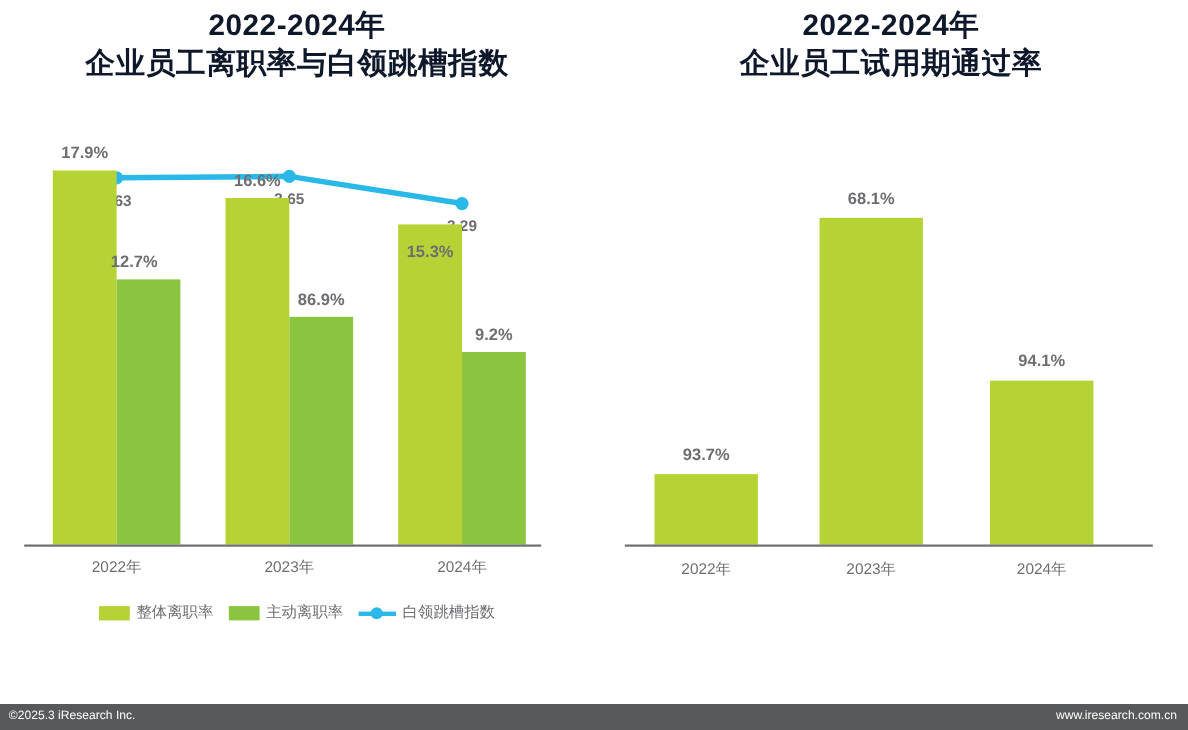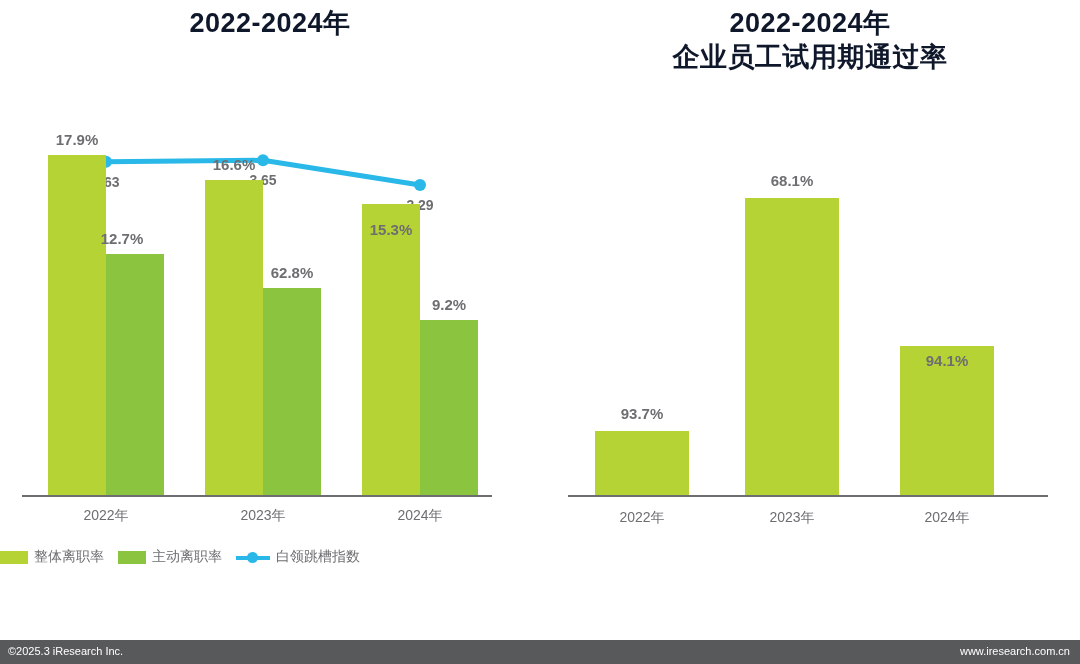--- a/index.html
+++ b/index.html
@@ -49,21 +49,21 @@
   
   .line-svg{position:absolute;left:0;top:0;overflow:visible;}
   .pt-label{
     position:absolute;font-size:14px;font-weight:bold;color:#6d6e71;
     text-align:center;white-space:nowrap;
   }
 
   
   #legend{
     position:absolute;left:0;top:548px;width:540px;
-    display:flex;align-items:center;gap:14px;
+    display:flex;align-items:center;justify-content:center;gap:14px;
   }
   .lg-item{display:flex;align-items:center;gap:6px;}
   .lg-swatch{width:28px;height:13px;display:block;}
   .lg-text{font-size:14px;color:#6d6e71;white-space:nowrap;}
   .lg-line{position:relative;width:34px;height:13px;display:block;}
   .lg-line .seg{
     position:absolute;left:0;top:5px;width:34px;height:4px;background:#29b8e8;
   }
   .lg-line .dot{
     position:absolute;left:11px;top:1.5px;width:11px;height:11px;
@@ -82,20 +82,21 @@
   #footer-left{position:absolute;left:8px;top:5px;font-size:11px;text-align:right;}
   #footer-right{position:absolute;right:10px;top:5px;font-size:11px;}
 </style>
 </head>
 <body>
 
 <div class="page">
 
   <div class="title-block" id="title-left">
     <div class="t-line">2022-2024年</div>
+    <div class="t-line">企业员工离职率与白领跳槽指数</div>
   </div>
 
   <div class="title-block" id="title-right">
     <div class="t-line">2022-2024年</div>
     <div class="t-line">企业员工试用期通过率</div>
   </div>
 
   <div class="panel" id="panel-left">
 
     <svg class="line-svg" id="left-line-svg" width="540" height="500">
@@ -112,21 +113,21 @@
     <div class="bar bar-overall" id="l-b-o-0" style="left: 48px; width: 58px; height: 340.1px; bottom: 105px;"></div>
     <div class="bar bar-active" id="l-b-a-0" style="left: 106px; width: 58px; height: 241.3px; bottom: 105px;"></div>
     <div class="bar bar-overall" id="l-b-o-1" style="left: 205px; width: 58px; height: 315.4px; bottom: 105px;"></div>
     <div class="bar bar-active" id="l-b-a-1" style="left: 263px; width: 58px; height: 207.1px; bottom: 105px;"></div>
     <div class="bar bar-overall" id="l-b-o-2" style="left: 362px; width: 58px; height: 290.7px; bottom: 105px;"></div>
     <div class="bar bar-active" id="l-b-a-2" style="left: 420px; width: 58px; height: 174.8px; bottom: 105px;"></div>
 
     <div class="bar-label" id="l-bl-o-0" style="left: 38px; width: 78px; top: 30.9px;">17.9%</div>
     <div class="bar-label" id="l-bl-a-0" style="left: 83px; width: 78px; top: 129.7px;">12.7%</div>
     <div class="bar-label" id="l-bl-o-1" style="left: 195px; width: 78px; top: 55.6px;">16.6%</div>
-    <div class="bar-label" id="l-bl-a-1" style="left: 253px; width: 78px; top: 163.9px;">62.8%</div>
+    <div class="bar-label" id="l-bl-a-1" style="left: 253px; width: 78px; top: 163.9px;">86.9%</div>
     <div class="bar-label" id="l-bl-o-2" style="left: 352px; width: 78px; top: 80.3px; margin-top: 41px;">15.3%</div>
     <div class="bar-label" id="l-bl-a-2" style="left: 410px; width: 78px; top: 196.2px;">9.2%</div>
 
     <div class="axis-line" id="left-axis" style="left: 22px; width: 470px; top: 395px;"></div>
 
     <div class="cat-label" id="l-cat-0" style="left: 28px; width: 156px; top: 407px;">2022年</div>
     <div class="cat-label" id="l-cat-1" style="left: 185px; width: 156px; top: 407px;">2023年</div>
     <div class="cat-label" id="l-cat-2" style="left: 342px; width: 156px; top: 407px;">2024年</div>
   </div>
 
@@ -148,21 +149,21 @@
     </div>
   </div>
 
   <div class="panel" id="panel-right">
     <div class="bar bar-pass" id="r-b-0" style="left: 55px; width: 94px; height: 63.75px; bottom: 105px;"></div>
     <div class="bar bar-pass" id="r-b-1" style="left: 205px; width: 94px; height: 297.5px; bottom: 105px;"></div>
     <div class="bar bar-pass" id="r-b-2" style="left: 360px; width: 94px; height: 148.75px; bottom: 105px;"></div>
 
     <div class="bar-label" id="r-bl-0" style="left: 40px; width: 124px; top: 305.25px;">93.7%</div>
     <div class="bar-label" id="r-bl-1" style="left: 190px; width: 124px; top: 71.5px;">68.1%</div>
-    <div class="bar-label" id="r-bl-2" style="left: 345px; width: 124px; top: 220.25px; margin-top: 32px;">94.1%</div>
+    <div class="bar-label" id="r-bl-2" style="left: 345px; width: 124px; top: 220.25px;">94.1%</div>
 
     <div class="axis-line" id="right-axis" style="left: 28px; width: 480px; top: 395px;"></div>
 
     <div class="cat-label" id="r-cat-0" style="left: 40px; width: 124px; top: 409px;">2022年</div>
     <div class="cat-label" id="r-cat-1" style="left: 190px; width: 124px; top: 409px;">2023年</div>
     <div class="cat-label" id="r-cat-2" style="left: 345px; width: 124px; top: 409px;">2024年</div>
   </div>
 
 
   <div id="footer-bar">

